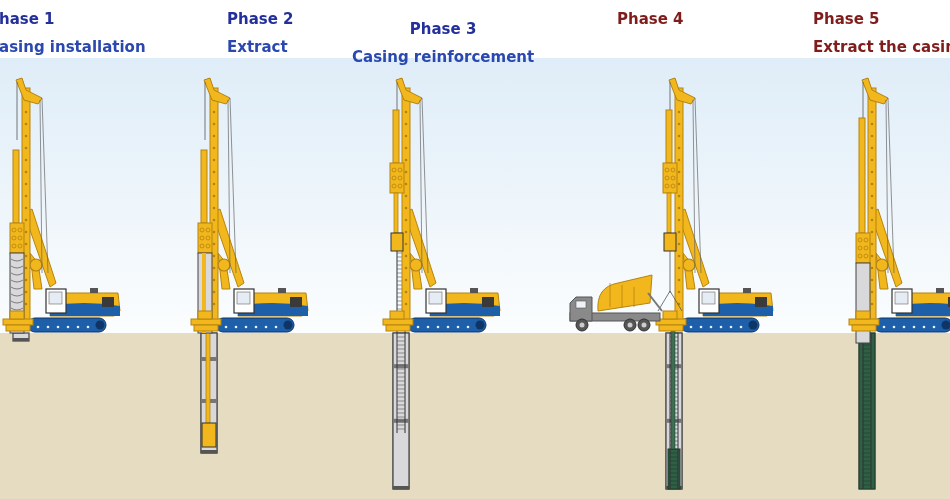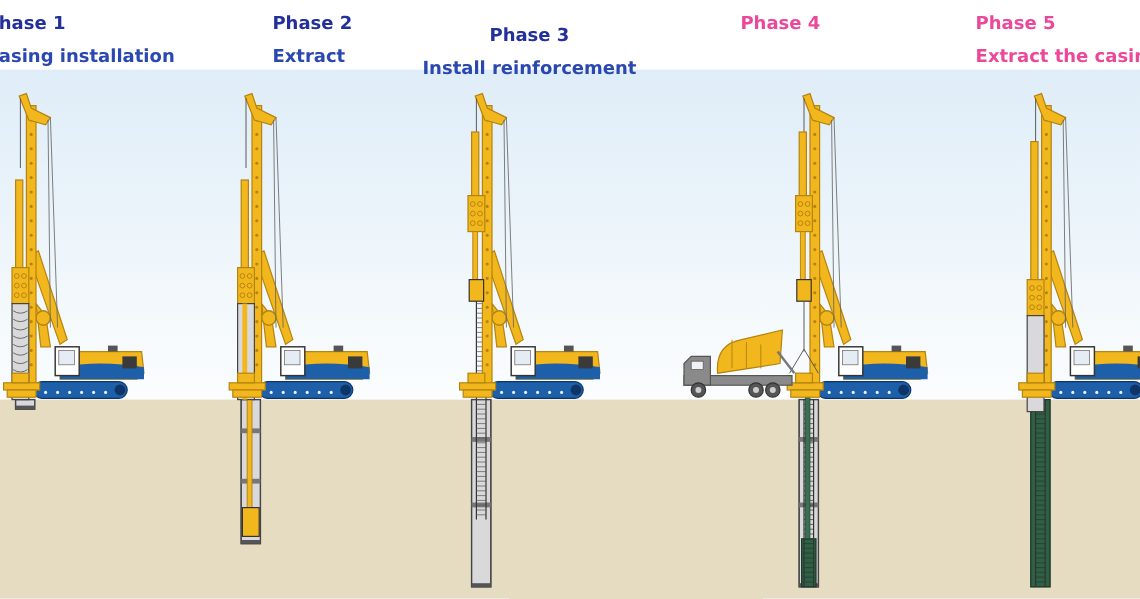--- a/index.html
+++ b/index.html
@@ -5,42 +5,42 @@
   html, body { margin: 0; padding: 0; }
   body { width: 950px; height: 499px; overflow: hidden; background: #ffffff; position: relative; font-family: "DejaVu Sans", "Liberation Sans", sans-serif; }
   .scene { position: absolute; left: 0; top: 0; width: 950px; height: 499px; }
   .header-band { position: absolute; left: 0; top: 0; width: 950px; height: 58px; background: #ffffff; }
   .sky { position: absolute; left: 0; top: 58px; width: 950px; height: 275px;
          background: linear-gradient(to bottom, #dfedf8 0%, #eaf3fa 40%, #f4f9fc 75%, #fbfdfe 100%); }
   .ground { position: absolute; left: 0; top: 333px; width: 950px; height: 166px; background: #e6dcc2; }
   .phase-label { position: absolute; font-weight: bold; color: #2b3da8; font-size: 15px; line-height: 20px; white-space: nowrap; }
   .phase-label .num { display: block; color: #232f9a; }
   .phase-label .desc { display: block; margin-top: 8px; color: #2a48b0; }
-  .phase-label.alt .num, .phase-label.alt .desc { color: #ec4899; }
+  .phase-label.alt .num, .phase-label.alt .desc { color: #7f1d1d; }
   svg.art { position: absolute; left: 0; top: 0; }
 </style>
 </head>
 <body>
 
 <div class="scene">
   <div class="header-band"></div>
   <div class="sky"></div>
   <div class="ground"></div>
 
   <div class="phase-label" style="left:-12px; top:9px;">
     <span class="num">Phase 1</span>
     <span class="desc">Casing installation</span>
   </div>
   <div class="phase-label" style="left:185px; top:9px;margin-left:42px;">
     <span class="num">Phase 2</span>
     <span class="desc">Extract</span>
   </div>
   <div class="phase-label" style="left:352px; top:19px;text-align:center;">
     <span class="num">Phase 3</span>
-    <span class="desc">Install reinforcement</span>
+    <span class="desc">Casing reinforcement</span>
   </div>
   <div class="phase-label alt" style="left:617px; top:9px;">
     <span class="num">Phase 4</span>
   </div>
   <div class="phase-label alt" style="left:813px; top:9px;">
     <span class="num">Phase 5</span>
     <span class="desc">Extract the casing</span>
   </div>
 
   <svg class="art" id="art" width="950" height="499" viewBox="0 0 950 499">

